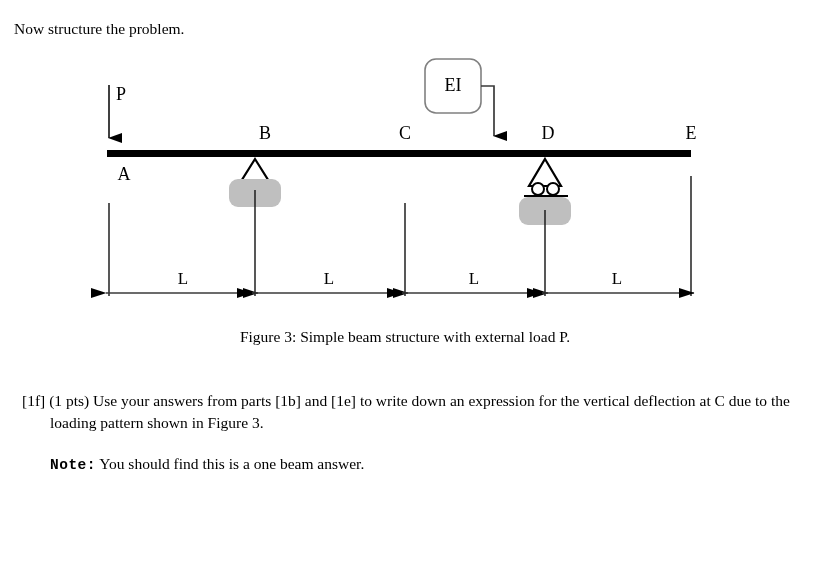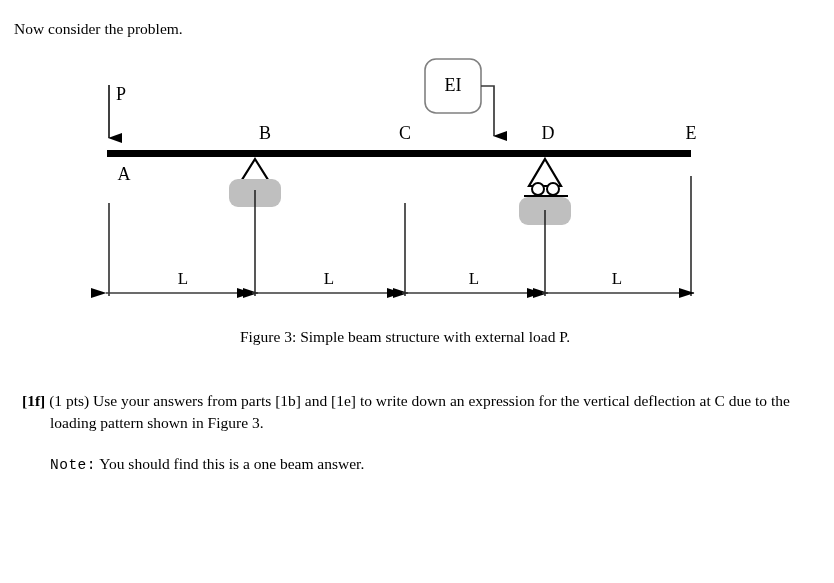--- a/index.html
+++ b/index.html
@@ -64,43 +64,44 @@
     width: 780px;
     font-size: 15.5px;
     line-height: 1.42;
   }
   .q-body {
     display: block;
     padding-left: 28px;
     text-indent: -28px;
   }
   .q-tag {
-    font-weight: bold;
+    font-weight: normal;
   }
   .note-block {
     position: absolute;
     left: 50px;
     top: 455px;
     font-size: 15.5px;
     line-height: 1.2;
     white-space: nowrap;
   }
   .note-kw {
     font-family: "Liberation Mono", "DejaVu Sans Mono", monospace;
     font-size: 14.5px;
     letter-spacing: 0.5px;
+    font-weight: bold;
   }
   .note-body {
     font-family: "Liberation Serif", "DejaVu Serif", serif;
   }
 </style>
 </head>
 <body>
 
-<div class="intro-text">Now consider the problem.</div>
+<div class="intro-text">Now structure the problem.</div>
 
 <div id="figure-area">
   <svg id="figure-svg" width="834" height="280" viewBox="0 0 834 280" xmlns="http://www.w3.org/2000/svg">
 
     <defs>
       <marker id="arrowDown" markerWidth="12" markerHeight="14" refX="6" refY="13" orient="auto" markerUnits="userSpaceOnUse">
         <path d="M 1,0 L 11,0 L 6,14 Z" fill="#000000"></path>
       </marker>
       <marker id="dimArrowEnd" markerWidth="16" markerHeight="11" refX="15" refY="5.5" orient="auto" markerUnits="userSpaceOnUse">
         <path d="M 0,0.5 L 15.5,5.5 L 0,10.5 Z" fill="#000000"></path>

